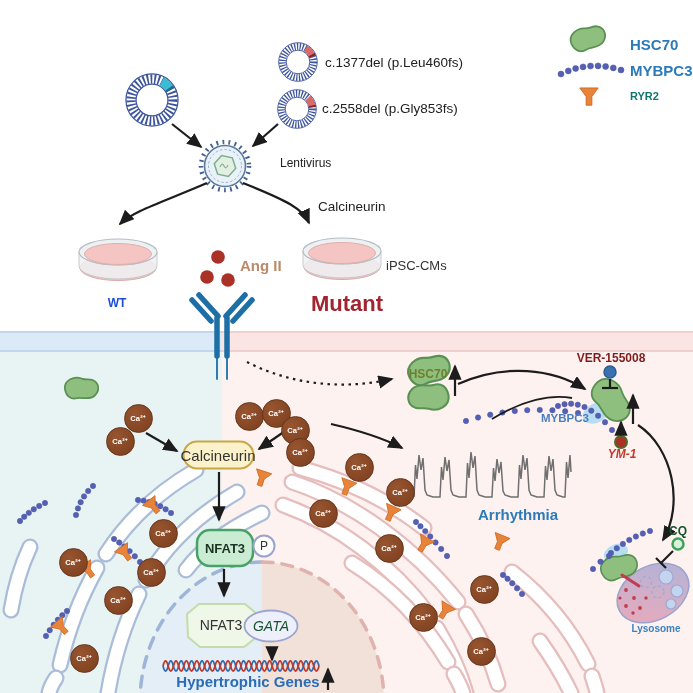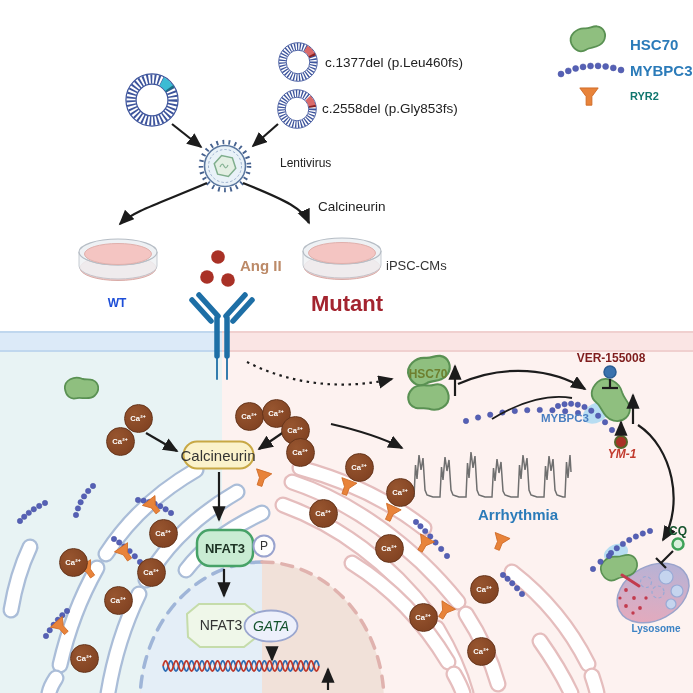--- a/index.html
+++ b/index.html
@@ -362,14 +362,15 @@
     <div class="label b" style="left:611px;top:358px;font-size:12px;color:#7f1d1d;">VER-155008</div>
     <div class="label b" style="left:622px;top:454px;font-size:12px;color:#c23b2e;font-style:italic;">YM-1</div>
     <div class="label b" style="left:678px;top:531px;font-size:12px;color:#14532d;">CQ</div>
     <div class="label b" style="left:656px;top:628px;font-size:10px;color:#3b82c4;">Lysosome</div>
     <div class="label b" style="left:518px;top:514px;font-size:15px;color:#2b7bb9;">Arrhythmia</div>
     <div class="label" style="left:218px;top:455px;font-size:15px;color:#333;">Calcineurin</div>
     <div class="label" style="left:225px;top:548px;font-size:13px;font-weight:600;color:#1d3324;">NFAT3</div>
     <div class="label" style="left:264px;top:546px;font-size:12px;color:#333;">P</div>
     <div class="label" style="left:221px;top:625px;font-size:14px;color:#333;">NFAT3</div>
     <div class="label" style="left:271px;top:626px;font-size:14px;color:#14532d;font-style:italic;">GATA</div>
+    <div class="label b" style="left:248px;top:681px;font-size:15px;color:#2b6cb7;">Hypertrophic Genes</div>
   </div>
 </div>
 
 </body></html>

